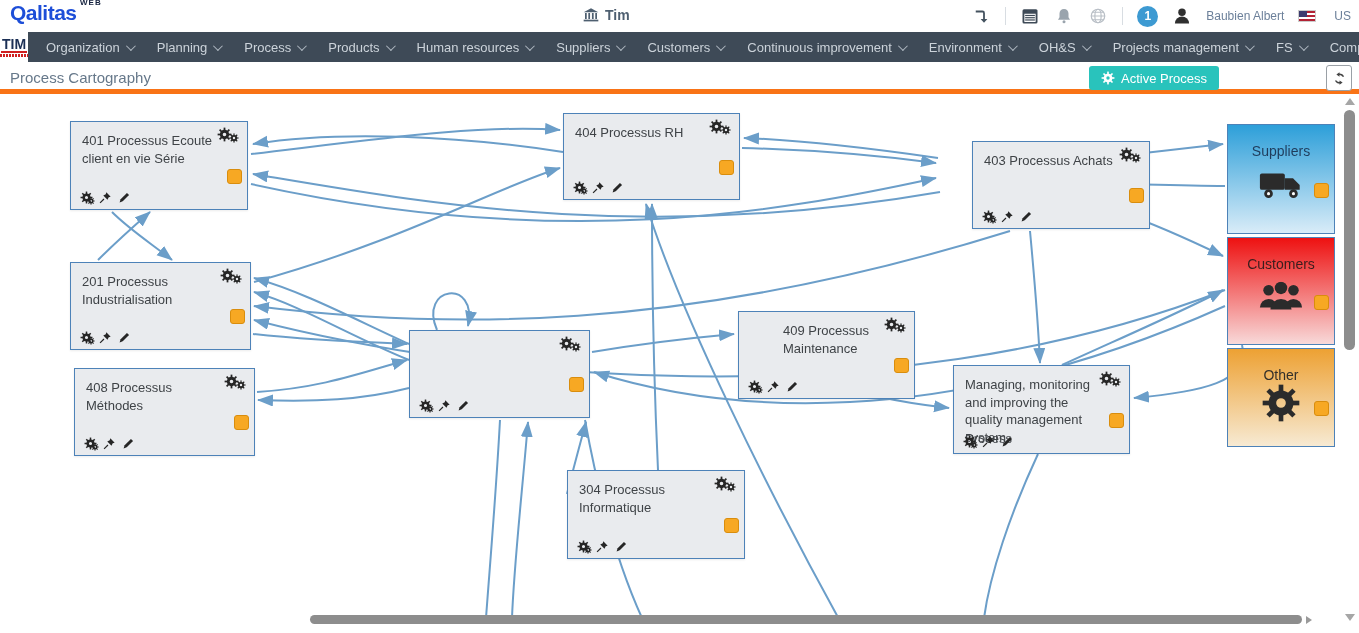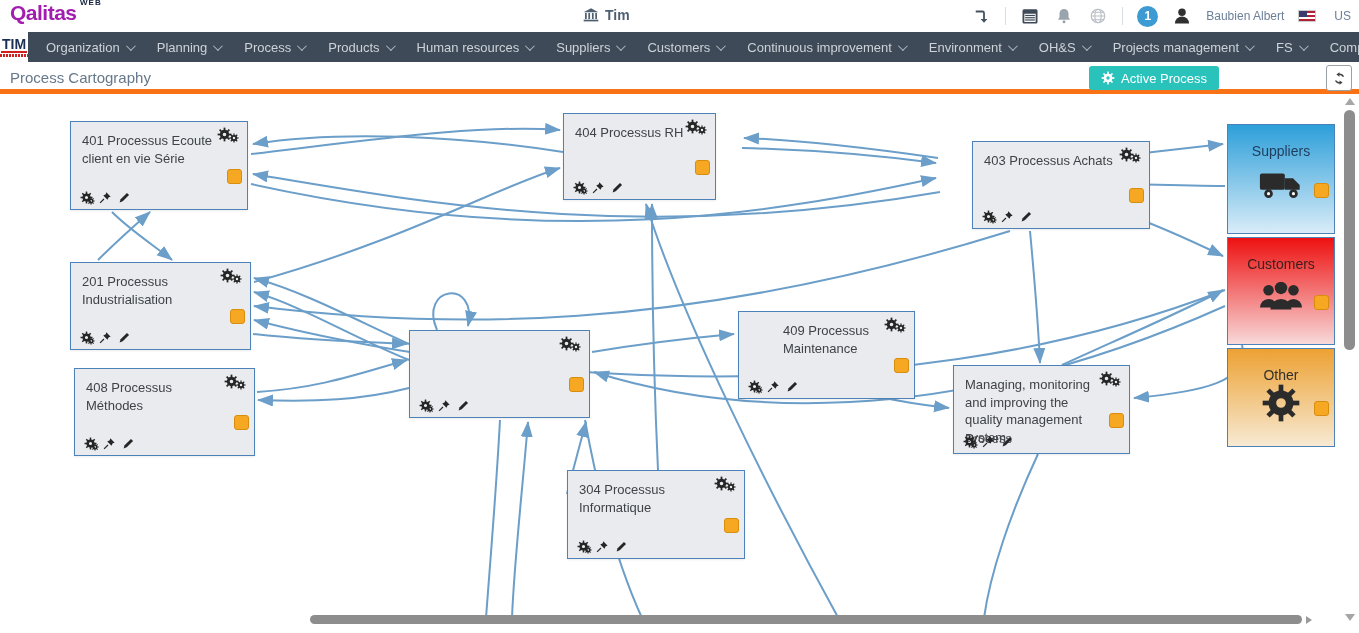--- a/index.html
+++ b/index.html
@@ -2,21 +2,21 @@
 <html><head>
 <meta charset="utf-8">
 <style>
   * { margin:0; padding:0; box-sizing:border-box; }
   html,body { width:1359px; height:633px; overflow:hidden;
     font-family:"Liberation Sans", sans-serif; background:#fff; }
 
   
   .top-header { position:relative; height:32px; background:#fff; }
   .logo { position:absolute; left:10px; top:2px; line-height:1; }
-  .logo .logo-main { font-size:21px; font-weight:bold; color:#a21caf; letter-spacing:-0.5px; }
+  .logo .logo-main { font-size:21px; font-weight:bold; color:#1d4ed8; letter-spacing:-0.5px; }
   .logo .logo-sup { position:absolute; left:38px; top:-3px; font-size:8px; font-weight:bold; color:#16233f; letter-spacing:1px;margin-left:32px; }
   .company { position:absolute; left:583px; top:7px; display:flex; align-items:center; gap:6px;
     color:#4e5f70; font-size:14px; font-weight:bold; }
   .company svg { width:16px; height:16px; color:#4e5f70; }
   .hdr-right { position:absolute; right:8px; top:0; height:32px; display:flex; align-items:center; gap:14px; }
   .hdr-ic { width:20px; height:20px; display:flex; align-items:center; justify-content:center; cursor:pointer; }
   .hdr-ic svg { width:18px; height:18px; }
   .hdr-sep { width:1px; height:18px; background:#d8dde2; }
   .badge { width:21px; height:21px; border-radius:50%; background:#3d9ad2; color:#fff;
     font-size:12px; font-weight:bold; display:flex; align-items:center; justify-content:center; }
@@ -391,21 +391,21 @@
             </svg>
           </span>
       <span class="f-ic">
             <svg>
               <use href="#sym-pencil"></use>
             </svg>
           </span>
     </div>
   </div>
 
-  <div class="node" style="left: 563px; top: 19px; width: 153px; height: 87px;">
+  <div class="node" style="left: 563px; top: 19px; width: 177px; height: 87px;">
     <span class="gears">
       <svg class="g1">
             <use href="#sym-gear"></use>
           </svg>
       <svg class="g2">
             <use href="#sym-gear"></use>
           </svg>
     </span>
     <div class="node-label">404 Processus RH</div>
     <div class="handle"></div>

